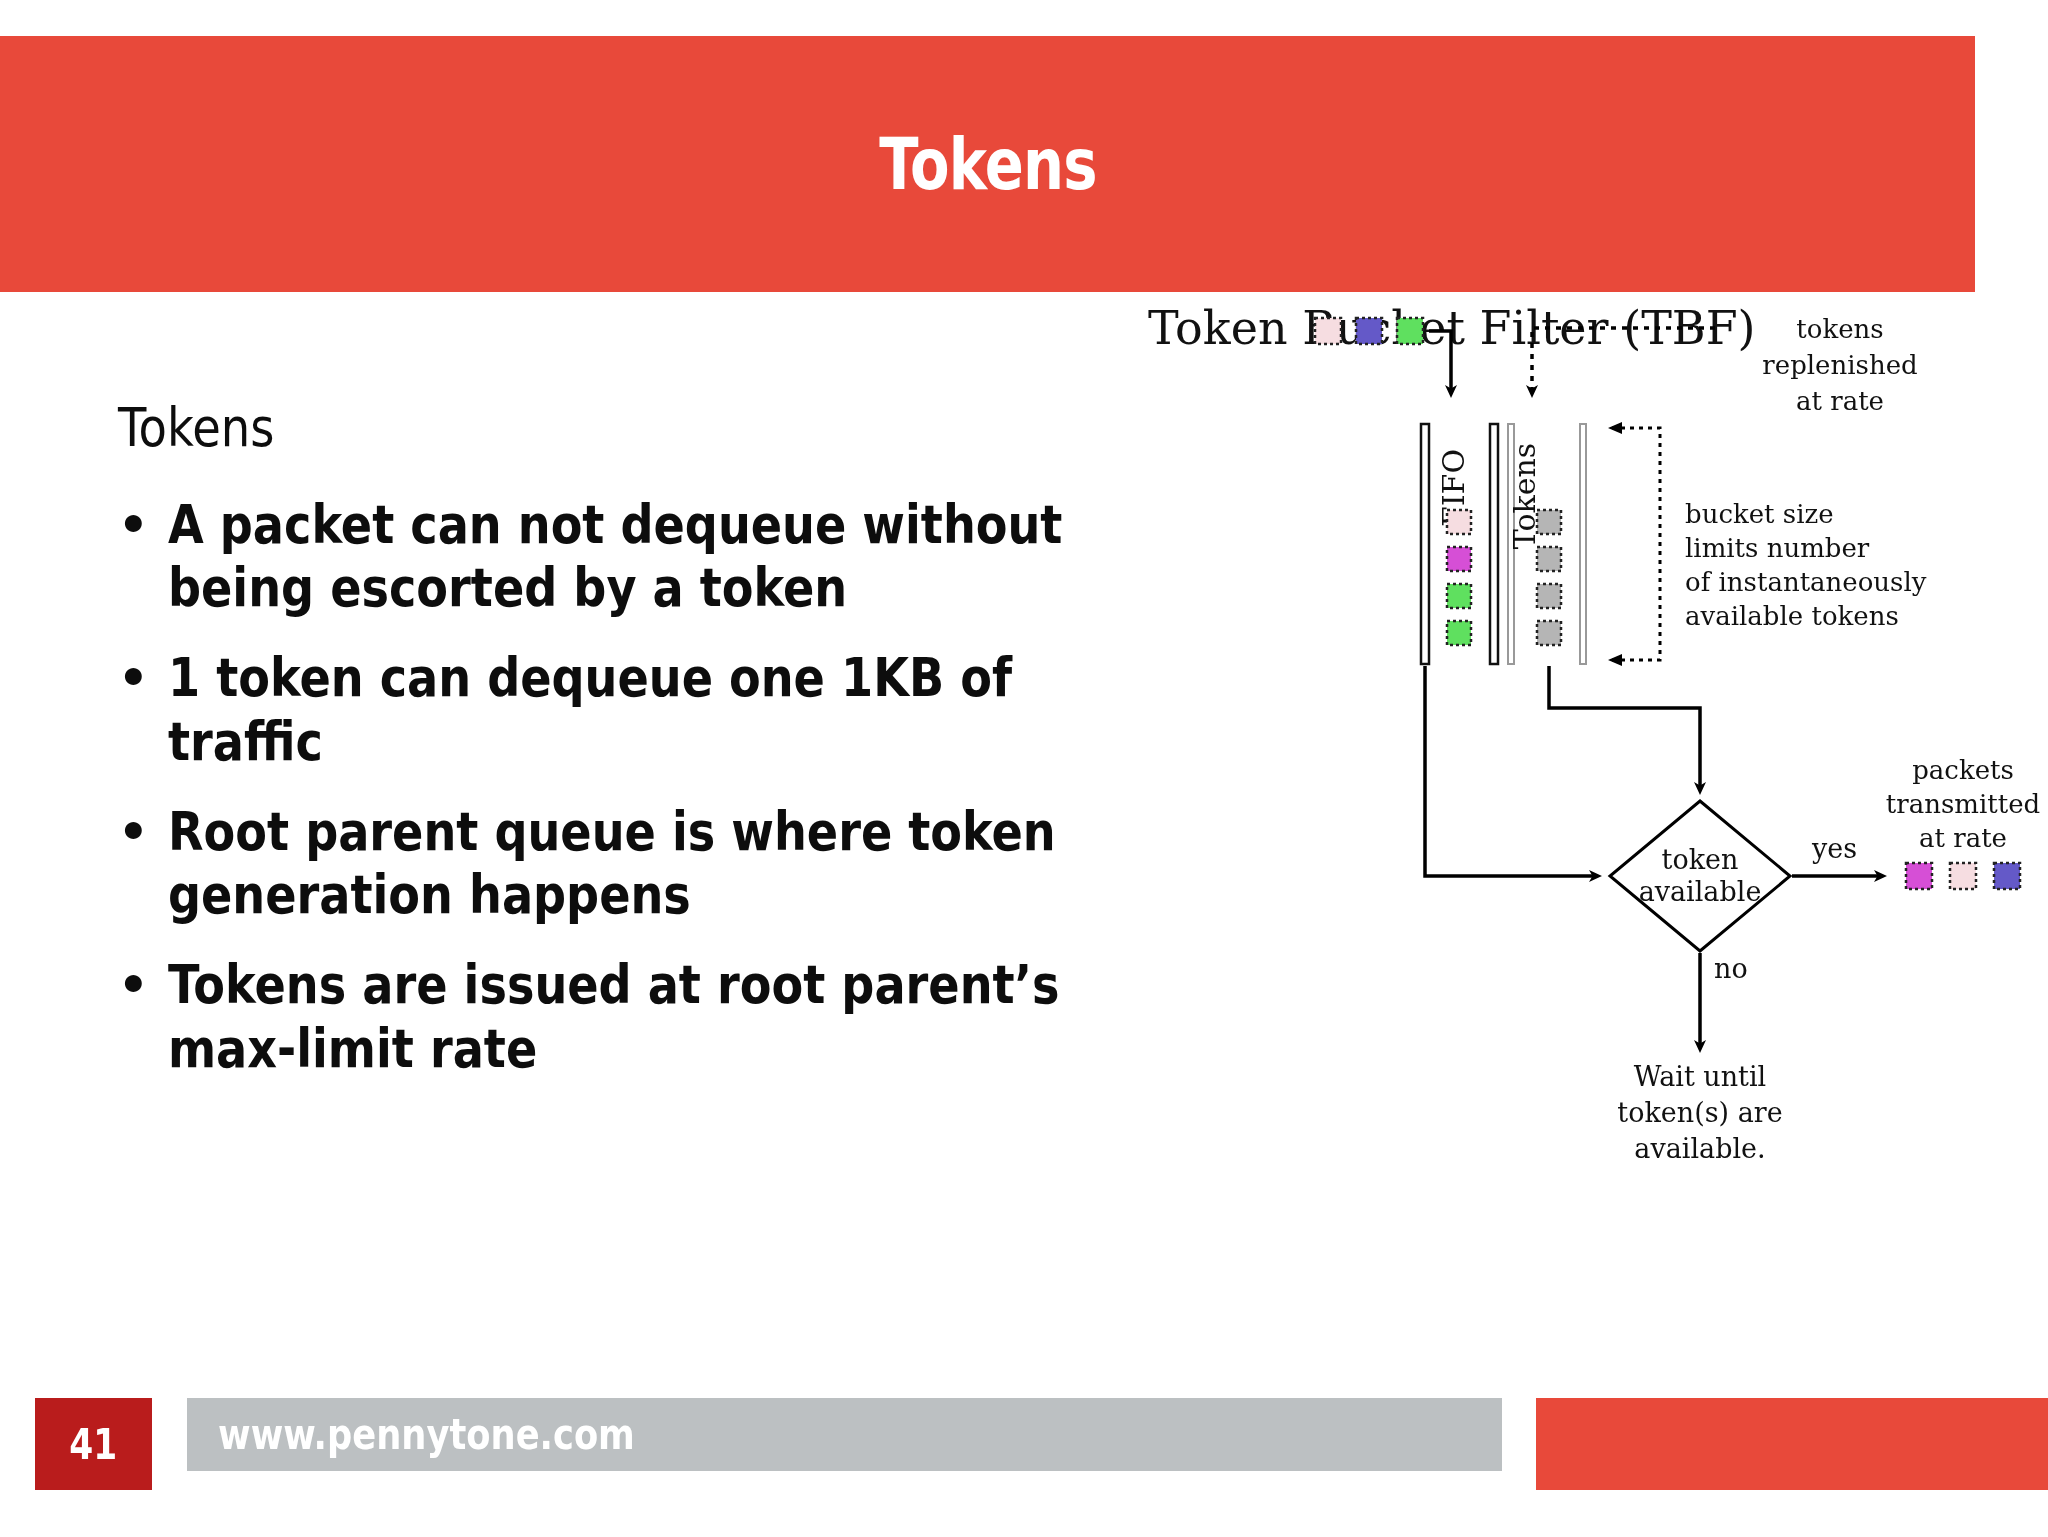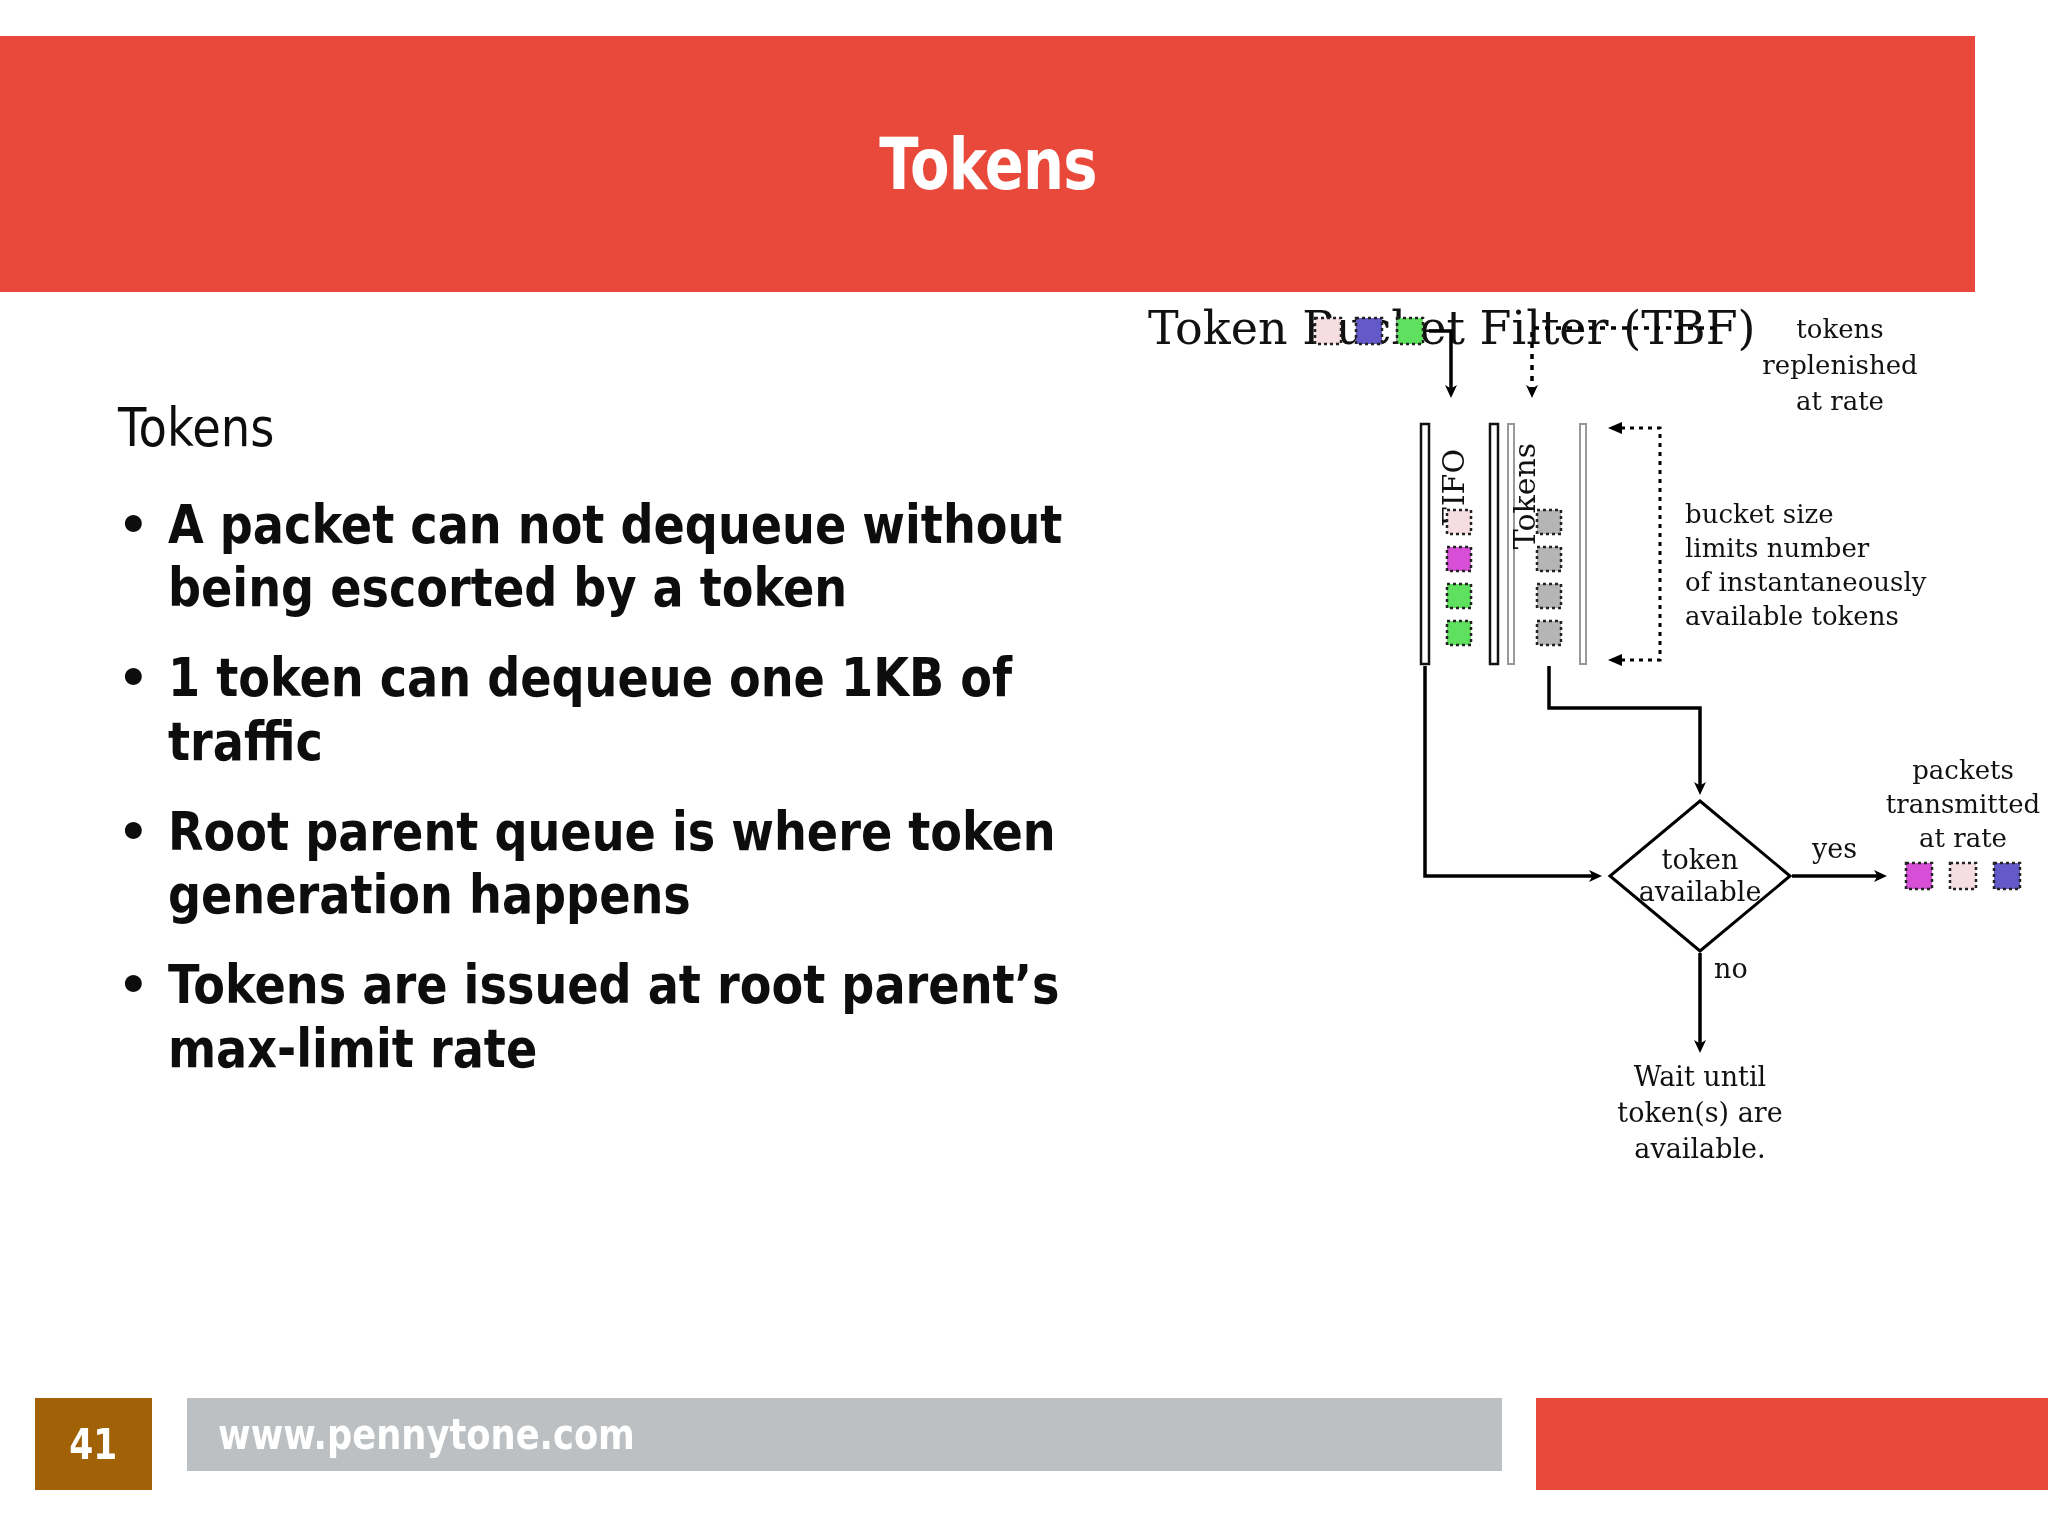--- a/index.html
+++ b/index.html
@@ -96,21 +96,21 @@
   }
   .diagram svg { display: block; }
 
   
   .footer-page-box {
     position: absolute;
     left: 35px;
     top: 1398px;
     width: 117px;
     height: 92px;
-    background: #a16207;
+    background: #b91c1c;
     display: flex;
     align-items: center;
     justify-content: center;
   }
   .footer-page-num {
     color: #ffffff;
     font-family: "DejaVu Sans", sans-serif;
     font-weight: bold;
     font-size: 42px;
     transform: scaleX(0.82);

